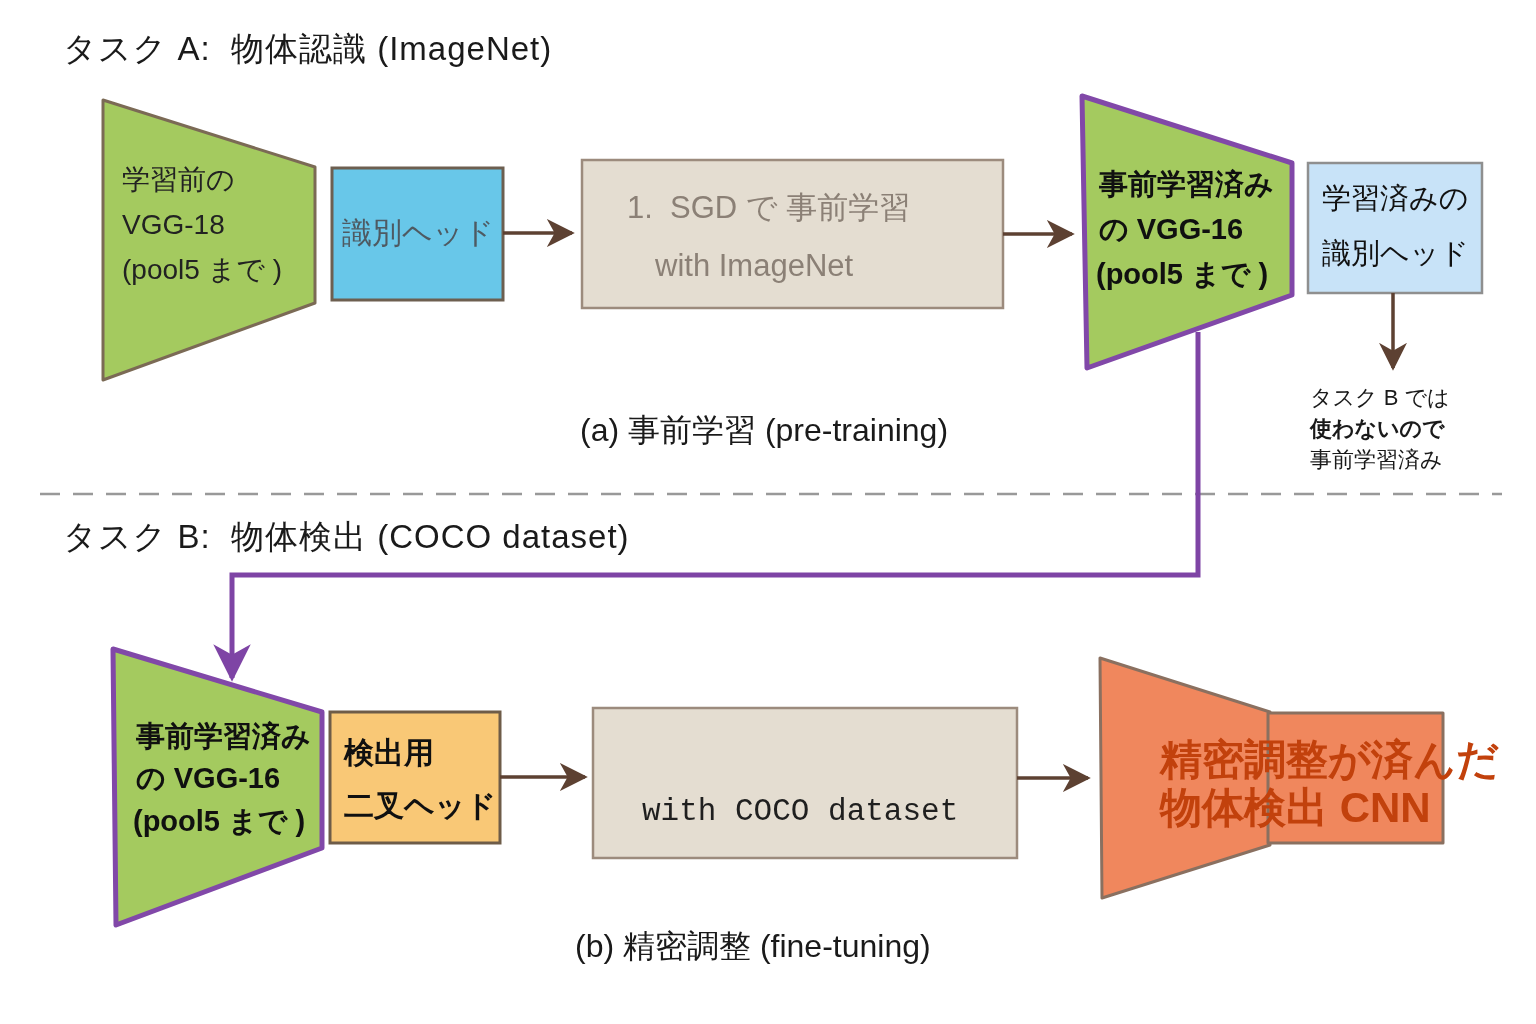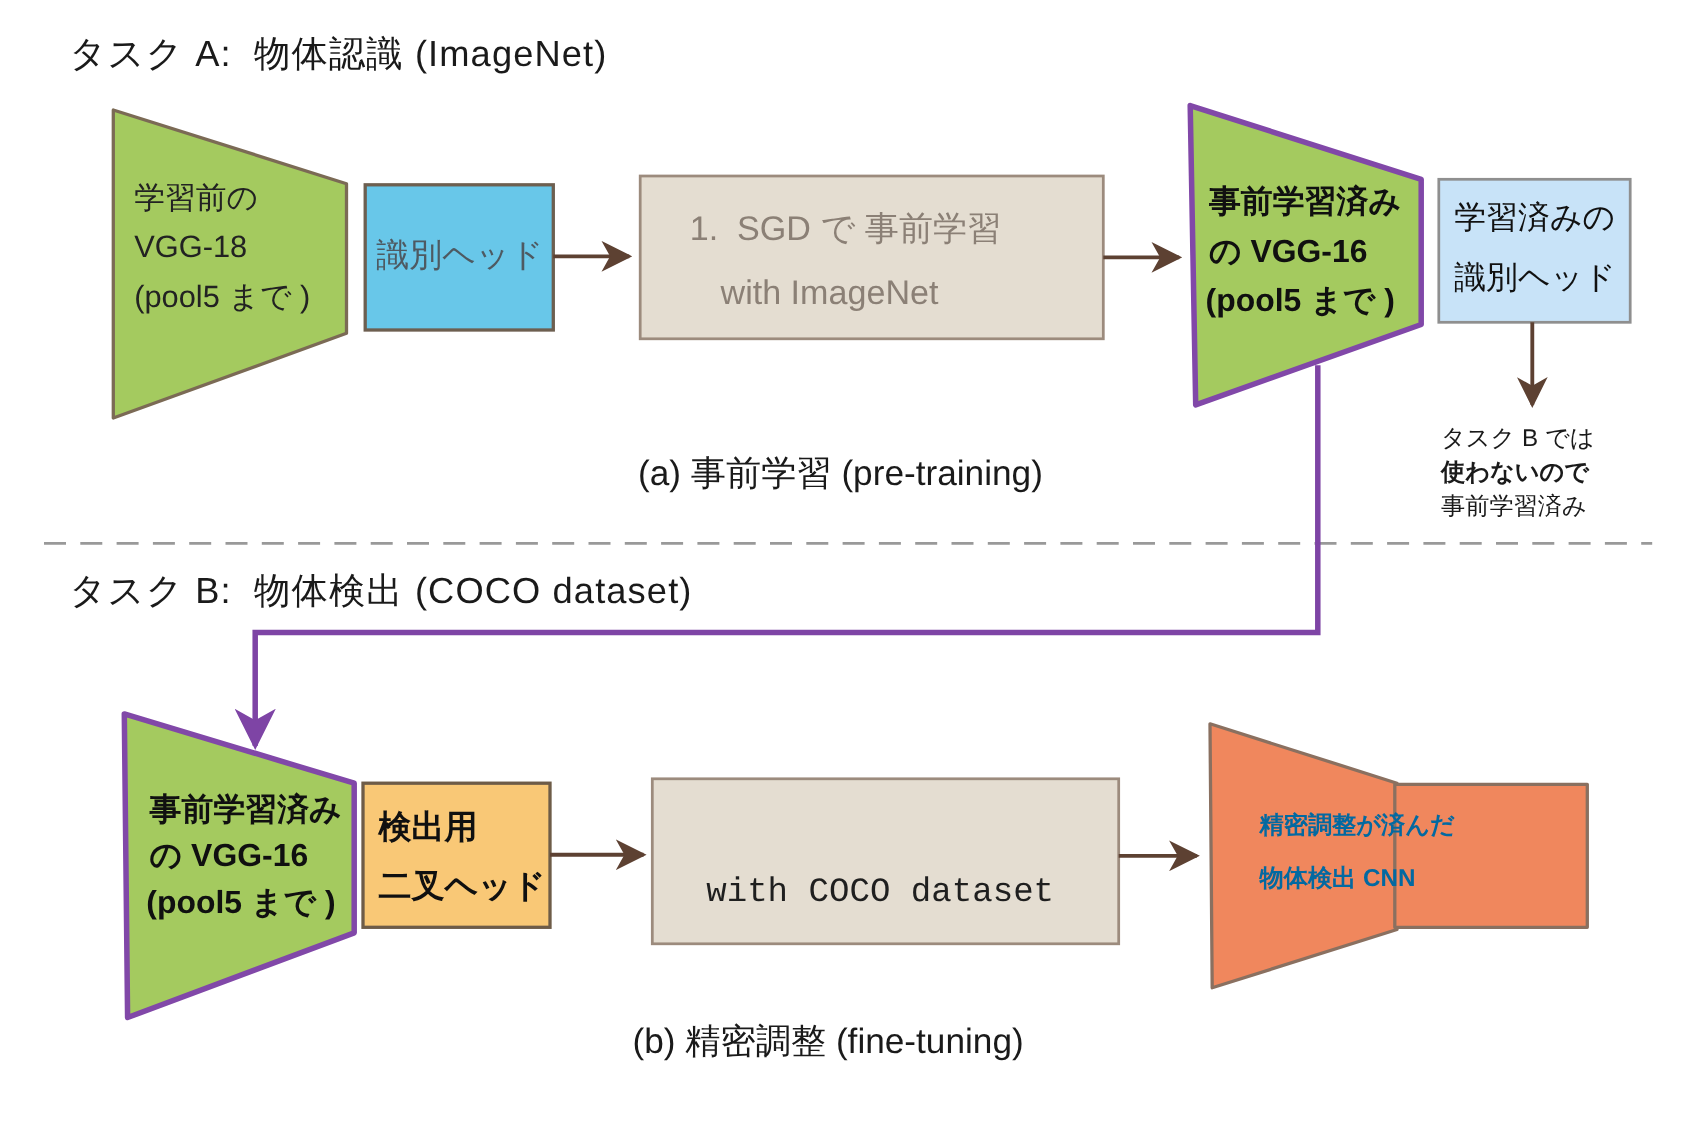--- a/index.html
+++ b/index.html
@@ -7,21 +7,21 @@
     position:relative;width:1536px;height:1024px;background:#ffffff;overflow:hidden;
     font-family:"Liberation Sans","DejaVu Sans",sans-serif;
   }
   svg.layer{position:absolute;left:0;top:0;width:1536px;height:1024px;}
   .t{position:absolute;white-space:pre;color:#1a1a1a;line-height:1;}
   .title{font-size:33px;letter-spacing:1px;}
   .cap{font-size:32px;}
   .reg28{font-size:28px;color:#222222;}
   .bold29{font-size:29px;font-weight:700;color:#101010;}
   .bold30{font-size:30px;font-weight:700;color:#101010;}
-  .bold31{font-size:22px;font-weight:700;color:#0369a1;}
+  .bold31{font-size:42px;font-weight:700;color:#c2410c;margin-left:15px;}
   .slate30{font-size:30px;color:#4e5a62;}
   .gray31{font-size:31px;color:#8b8076;}
   .dark31{font-size:31px;color:#1f1f1f;}
   .note25{font-size:22px;color:#1a1a1a;}
   .blue29{font-size:29px;color:#111111;}
   
   .st-trap{stroke:#7b6a55;stroke-width:3;stroke-linejoin:round;}
   .st-blue{stroke:#6d5f50;stroke-width:3;}
   .st-beige{stroke:#9c8b7d;stroke-width:2.5;}
   .st-lblue{stroke:#8f8f8f;stroke-width:2.5;}

